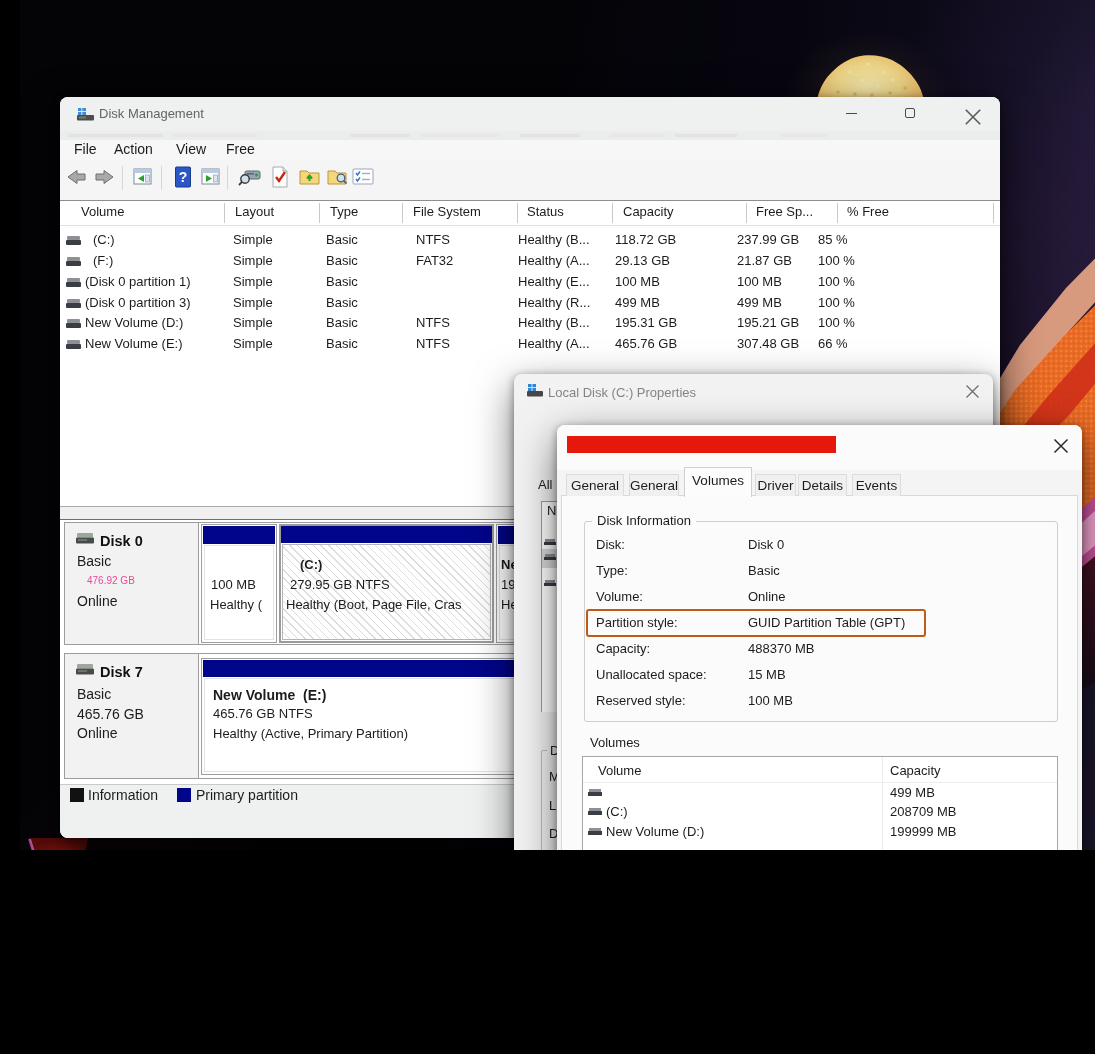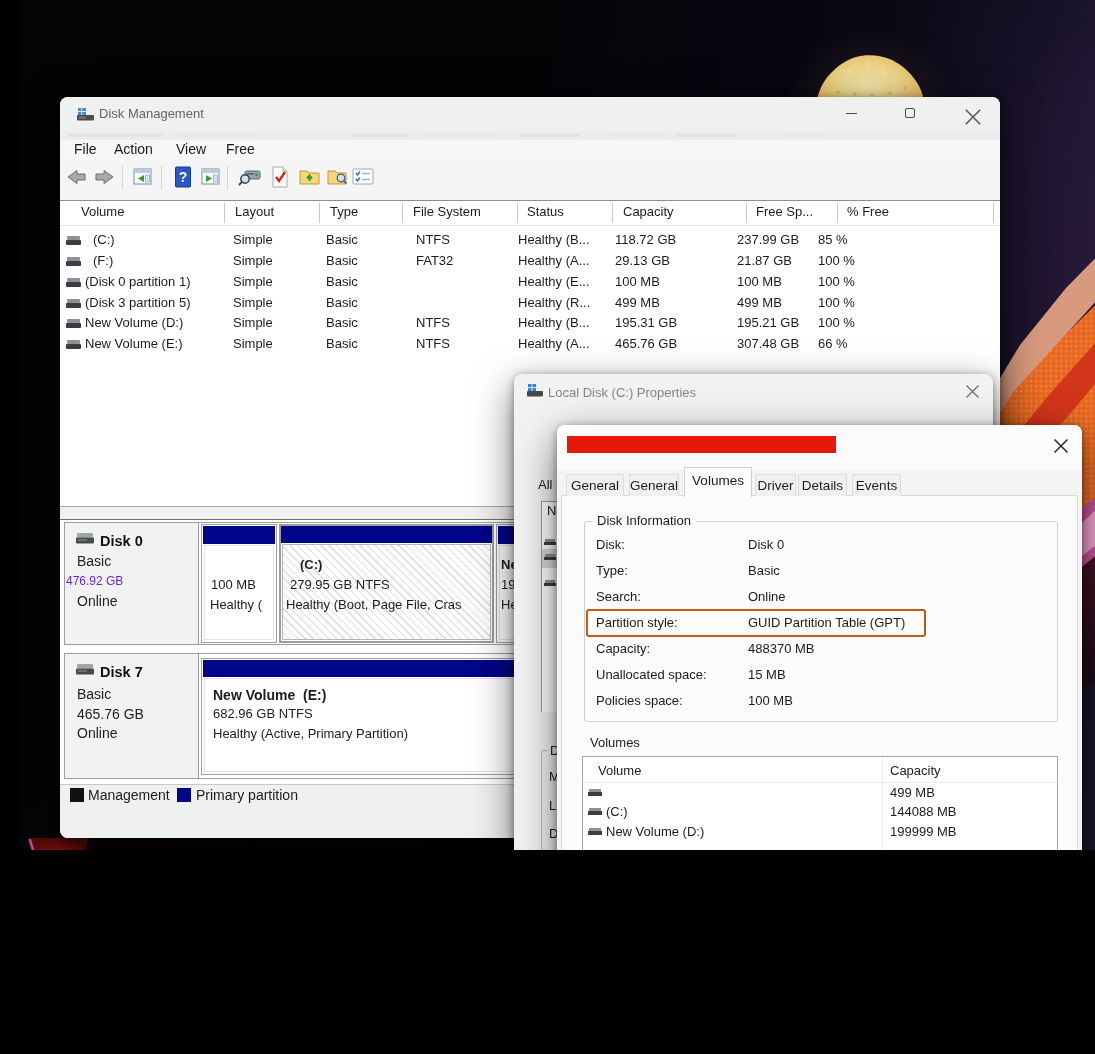--- a/index.html
+++ b/index.html
@@ -247,21 +247,21 @@
  <div class="cell" style="left:173px;top:176px">Simple</div>
  <div class="cell" style="left:266px;top:176px">Basic</div>
  <div class="cell" style="left:458px;top:176px">Healthy (E...</div>
  <div class="cell" style="left:555px;top:176px">100 MB</div>
  <div class="cell" style="left:677px;top:176px">100 MB</div>
  <div class="cell" style="left:758px;top:176px">100 %</div>
  <div class="vicon" style="left:6px;top:202px">
         <div class="a"></div>
         <div class="b"></div>
       </div>
- <div class="cell" style="left:25px;top:197px">(Disk 3 partition 5)</div>
+ <div class="cell" style="left:25px;top:197px">(Disk 0 partition 3)</div>
  <div class="cell" style="left:173px;top:197px">Simple</div>
  <div class="cell" style="left:266px;top:197px">Basic</div>
  <div class="cell" style="left:458px;top:197px">Healthy (R...</div>
  <div class="cell" style="left:555px;top:197px">499 MB</div>
  <div class="cell" style="left:677px;top:197px">499 MB</div>
  <div class="cell" style="left:758px;top:197px">100 %</div>
  <div class="vicon" style="left:6px;top:222px">
         <div class="a"></div>
         <div class="b"></div>
       </div>
@@ -290,21 +290,21 @@
  <div class="dblock" style="left:4px;top:425px;width:922px;height:123px">
   <div class="dlabel"></div>
  </div>
  <svg class="abs" style="left:16px;top:436px" width="20" height="11" viewBox="0 0 20 11">
   <rect x="1" y="0" width="16" height="4.5" fill="#9dA89d" rx="1"></rect>
   <rect x="0" y="4.5" width="18" height="6" fill="#474c48" rx="1"></rect>
   <rect x="2" y="6" width="9" height="2" fill="#6d726d"></rect>
  </svg>
  <div class="t" style="left:40px;top:435px;font-size:14.5px;font-weight:bold;height:18px;line-height:18px;color:#111">Disk 0</div>
  <div class="t" style="left:17px;top:455px;font-size:14px;height:18px;line-height:18px;color:#1c1c1c">Basic</div>
- <div class="t" style="left:6px;top:475px;font-size:12px;height:18px;line-height:18px;color:#6d28d9">476.92 GB</div>
+ <div class="t" style="left:27px;top:475px;font-size:10px;height:18px;line-height:18px;color:#ec4899">476.92 GB</div>
  <div class="t" style="left:17px;top:495px;font-size:14px;height:18px;line-height:18px;color:#1c1c1c">Online</div>
  <div class="part" style="left:141px;top:427px;width:76px;height:119px">
   <div class="pbar"></div>
   <div class="abs" style="left:2px;right:2px;top:20px;bottom:2px;border:1px solid #e3e3e3;background:#fff"></div>
  </div>
  <div class="ptxt" style="left:151px;top:479px">100 MB</div>
  <div class="ptxt" style="left:150px;top:499px">Healthy (</div>
  <div class="part" style="left:219px;top:427px;width:215px;height:119px;border:2px solid #9b9b9b">
   <div class="abs" style="left:0;top:0;right:0;height:17px;background:#000589"></div>
   <div class="abs hatch" style="left:1px;right:1px;top:18px;bottom:1px;border:1px solid #b5b5b5"></div>
@@ -329,25 +329,25 @@
  </svg>
  <div class="t" style="left:40px;top:566px;font-size:14.5px;font-weight:bold;height:18px;line-height:18px;color:#111">Disk 7</div>
  <div class="t" style="left:17px;top:588px;font-size:14px;height:18px;line-height:18px;color:#1c1c1c">Basic</div>
  <div class="t" style="left:17px;top:608px;font-size:14px;height:18px;line-height:18px;color:#1c1c1c">465.76 GB</div>
  <div class="t" style="left:17px;top:627px;font-size:14px;height:18px;line-height:18px;color:#1c1c1c">Online</div>
  <div class="part" style="left:141px;top:561px;width:783px;height:117px">
   <div class="pbar" style="height:17px"></div>
   <div class="abs" style="left:2px;right:2px;top:19px;bottom:2px;border:1px solid #e3e3e3;background:#fff"></div>
  </div>
  <div class="ptxt" style="left:153px;top:590px;font-weight:bold;font-size:14px">New Volume&nbsp; (E:)</div>
- <div class="ptxt" style="left:153px;top:608px">682.96 GB NTFS</div>
+ <div class="ptxt" style="left:153px;top:608px">465.76 GB NTFS</div>
  <div class="ptxt" style="left:153px;top:628px">Healthy (Active, Primary Partition)</div>
  <div class="legend"></div>
  <div class="swatch" style="left:10px;top:691px;background:#111"></div>
- <div class="t" style="left:28px;top:689px;font-size:14px;height:18px;line-height:18px;color:#1c1c1c">Management</div>
+ <div class="t" style="left:28px;top:689px;font-size:14px;height:18px;line-height:18px;color:#1c1c1c">Information</div>
  <div class="swatch" style="left:117px;top:691px;background:#000589"></div>
  <div class="t" style="left:136px;top:689px;font-size:14px;height:18px;line-height:18px;color:#1c1c1c">Primary partition</div>
 </div>
 <div id="dlgb" class="win">
  <svg class="abs" style="left:13px;top:9px" width="17" height="16" viewBox="0 0 17 16">
   <rect x="1" y="1" width="8" height="7" fill="#2f86d2"></rect>
   <path d="M1,4.5h8M5,1v7" stroke="#cfe2f3" stroke-width="1"></path>
   <rect x="0" y="8" width="16" height="5.5" rx="1" fill="#474747"></rect>
  </svg>
  <div class="t" style="left:34px;top:10px;font-size:13px;color:#858585;height:18px;line-height:18px">Local Disk (C:) Properties</div>
@@ -388,48 +388,48 @@
  <div class="tab tabsel" style="left:127px;width:68px">Volumes</div>
  <div class="tab" style="left:198px;width:41px">Driver</div>
  <div class="tab" style="left:241px;width:49px">Details</div>
  <div class="tab" style="left:295px;width:49px">Events</div>
  <div class="abs" style="left:27px;top:96px;width:474px;height:201px;border:1px solid #cfcfcf;border-radius:3px"></div>
  <div class="t" style="left:35px;top:87px;font-size:13px;color:#1c1c1c;height:17px;line-height:17px;background:#fbfbfb;padding:0 5px">Disk Information</div>
  <div class="dl" style="left:39px;top:111px">Disk:</div>
       <div class="dl" style="left:191px;top:111px">Disk 0</div>
  <div class="dl" style="left:39px;top:137px">Type:</div>
       <div class="dl" style="left:191px;top:137px">Basic</div>
- <div class="dl" style="left:39px;top:163px">Search:</div>
+ <div class="dl" style="left:39px;top:163px">Volume:</div>
       <div class="dl" style="left:191px;top:163px">Online</div>
  <div class="dl" style="left:39px;top:189px">Partition style:</div>
       <div class="dl" style="left:191px;top:189px">GUID Partition Table (GPT)</div>
  <div class="abs" style="left:29px;top:184px;width:340px;height:28px;border:2px solid #c05a17;border-radius:3px"></div>
  <div class="dl" style="left:39px;top:215px">Capacity:</div>
       <div class="dl" style="left:191px;top:215px">488370 MB</div>
  <div class="dl" style="left:39px;top:241px">Unallocated space:</div>
       <div class="dl" style="left:191px;top:241px">15 MB</div>
- <div class="dl" style="left:39px;top:267px">Policies space:</div>
+ <div class="dl" style="left:39px;top:267px">Reserved style:</div>
       <div class="dl" style="left:191px;top:267px">100 MB</div>
  <div class="t" style="left:33px;top:309px;font-size:13px;color:#1c1c1c;height:17px;line-height:17px">Volumes</div>
  <div class="abs" style="left:25px;top:331px;width:476px;height:119px;background:#fff;border:1px solid #a6a6a6"></div>
  <div class="abs" style="left:325px;top:332px;width:1px;height:117px;background:#ececec"></div>
  <div class="abs" style="left:26px;top:357px;width:474px;height:1px;background:#ececec"></div>
  <div class="dl" style="left:41px;top:337px">Volume</div>
  <div class="dl" style="left:333px;top:337px">Capacity</div>
  <div class="abs" style="left:31px;top:364px;width:14px;height:7px">
         <div style="position:absolute;left:1px;top:0;width:12px;height:3px;background:#8d9196"></div>
         <div style="position:absolute;left:0;top:3px;width:14px;height:4px;background:#3a3e44"></div>
       </div>
  <div class="dl" style="left:333px;top:359px">499 MB</div>
  <div class="abs" style="left:31px;top:383px;width:14px;height:7px">
         <div style="position:absolute;left:1px;top:0;width:12px;height:3px;background:#8d9196"></div>
         <div style="position:absolute;left:0;top:3px;width:14px;height:4px;background:#3a3e44"></div>
       </div>
  <div class="dl" style="left:49px;top:378px">(C:)</div>
- <div class="dl" style="left:333px;top:378px">144088 MB</div>
+ <div class="dl" style="left:333px;top:378px">208709 MB</div>
  <div class="abs" style="left:31px;top:403px;width:14px;height:7px">
         <div style="position:absolute;left:1px;top:0;width:12px;height:3px;background:#8d9196"></div>
         <div style="position:absolute;left:0;top:3px;width:14px;height:4px;background:#3a3e44"></div>
       </div>
  <div class="dl" style="left:49px;top:398px">New Volume (D:)</div>
  <div class="dl" style="left:333px;top:398px">199999 MB</div>
  <div class="btn dis" style="left:25px;top:467px;width:137px;height:24px">Populate</div>
  <div class="btn dis" style="left:362px;top:467px;width:139px;height:24px">Partition</div>
  <div class="btn" style="left:311px;top:521px;width:97px;height:25px;border:1.5px solid #3e6879">OK</div>
  <div class="btn" style="left:420px;top:521px;width:97px;height:25px">Cancel</div>

